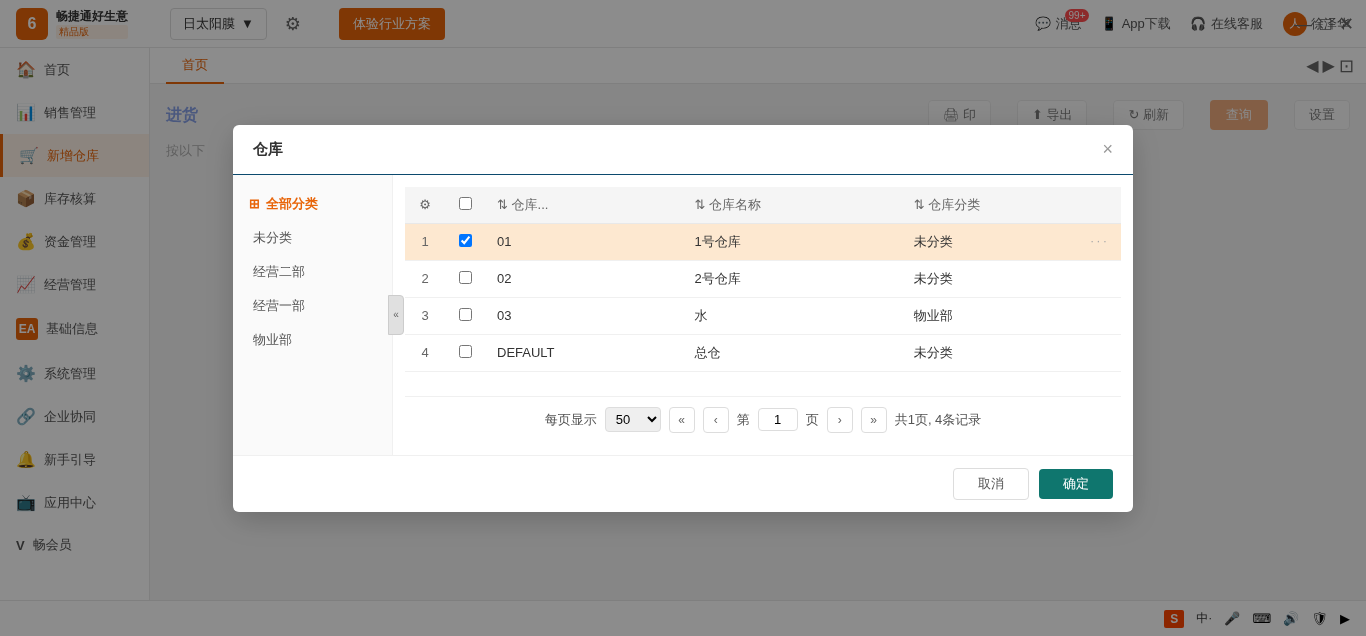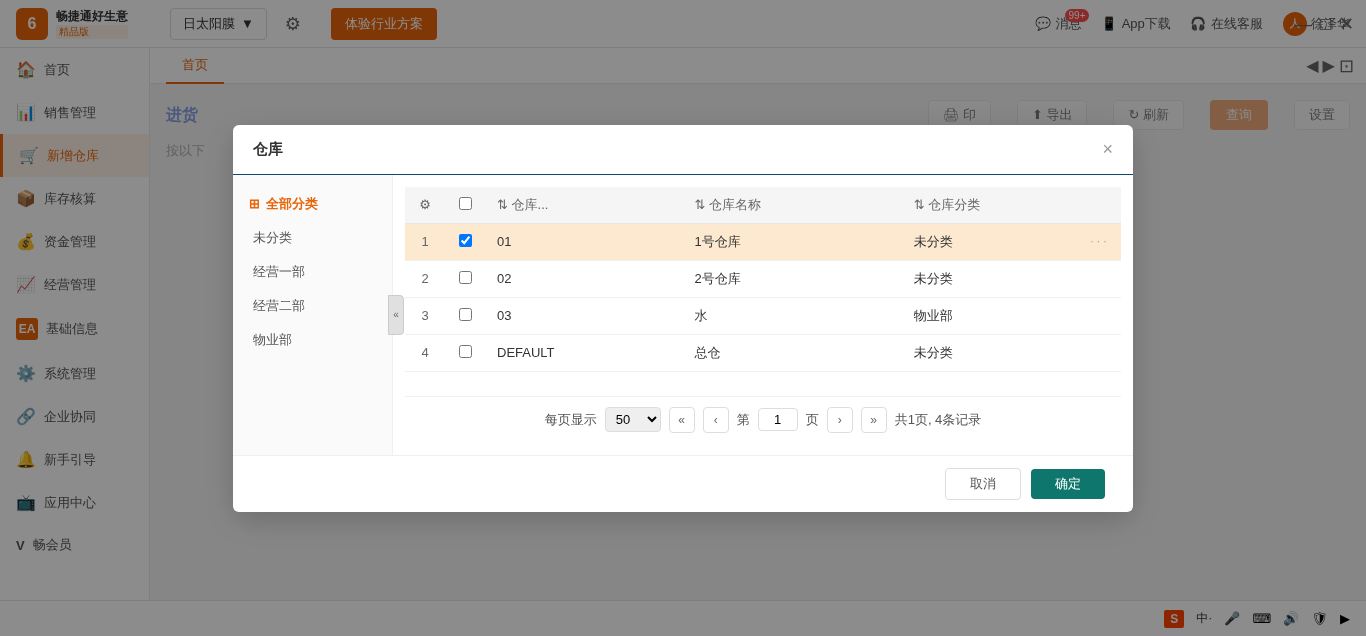--- a/index.html
+++ b/index.html
@@ -31,21 +31,21 @@
     }
     .logo-tag { font-size: 10px; color: #e8650a; background: #fff3e8; border-radius: 2px; padding: 0 3px; }
     .store-selector {
       display: flex; align-items: center; gap: 6px;
       padding: 6px 12px;
       border: 1px solid #ddd; border-radius: 4px;
       cursor: pointer; color: #333; font-size: 13px;
       margin-left: 4px;
     }
     .trial-btn {
-      margin-left: 20px;
+      margin-left: 28px;
       background: #e8650a; color: #fff;
       border: none; border-radius: 4px;
       padding: 7px 14px; font-size: 13px; cursor: pointer;
     }
     .header-right {
       margin-left: auto;
       display: flex; align-items: center; gap: 20px;
     }
     .header-right-item {
       display: flex; align-items: center; gap: 4px;
@@ -217,21 +217,21 @@
     }
     .page-nav-btn:disabled { color: #ccc; cursor: default; }
     .page-input {
       width: 40px; text-align: center;
       border: 1px solid #ddd; border-radius: 4px;
       padding: 3px; font-size: 13px;
     }
 
     
     .modal-footer {
-      padding: 12px 28px;
+      padding: 12px 20px;
       border-top: 1px solid #f0f0f0;
       display: flex; align-items: center; justify-content: flex-end; gap: 10px;
     }
     .cancel-btn {
       padding: 6px 24px;
       border: 1px solid #ddd; border-radius: 4px;
       background: #fff; color: #555; font-size: 13px; cursor: pointer;
     }
     .confirm-btn {
       padding: 6px 24px;
@@ -395,22 +395,22 @@
     </div>
 
     <div class="modal-body">
 
       <div class="cat-sidebar" style="position:relative;">
         <div class="cat-header">
           <span>⊞</span>
           <span>全部分类</span>
         </div>
         <div class="cat-item">未分类</div>
+        <div class="cat-item">经营二部</div>
         <div class="cat-item">经营一部</div>
-        <div class="cat-item">经营二部</div>
         <div class="cat-item">物业部</div>
 
         <button class="cat-collapse-btn" style="position:absolute;right:-12px;top:50%;transform:translateY(-50%);width:16px;height:40px;background:#e0e0e0;border-radius:0 4px 4px 0;display:flex;align-items:center;justify-content:center;cursor:pointer;font-size:10px;color:#666;border:1px solid #ccc;">
           <span>«</span>
         </button>
       </div>
 
       <div class="table-area">
 
 

